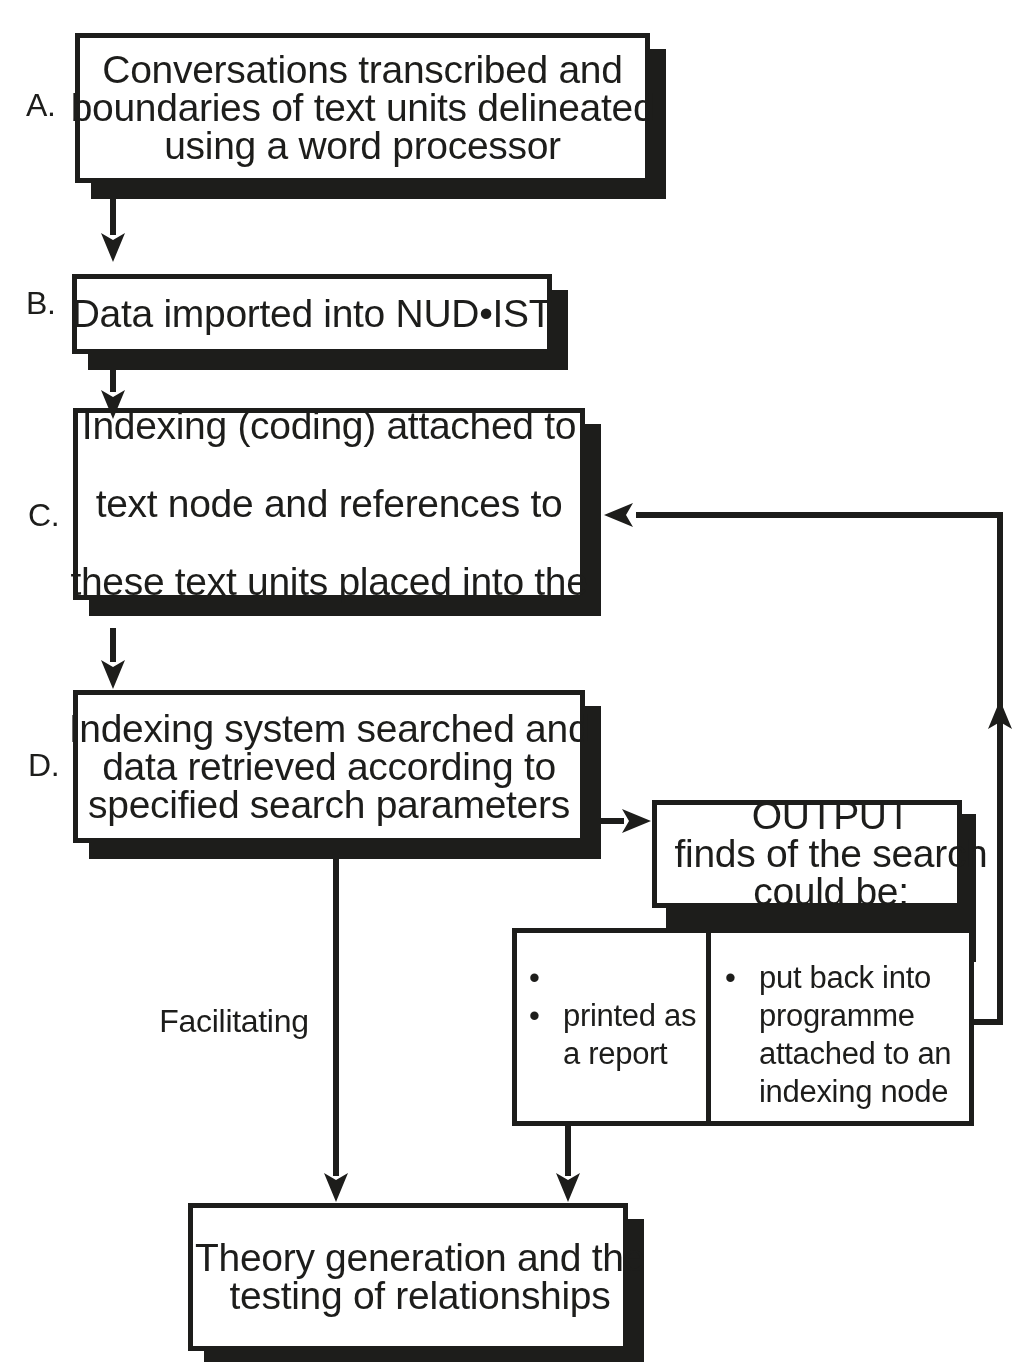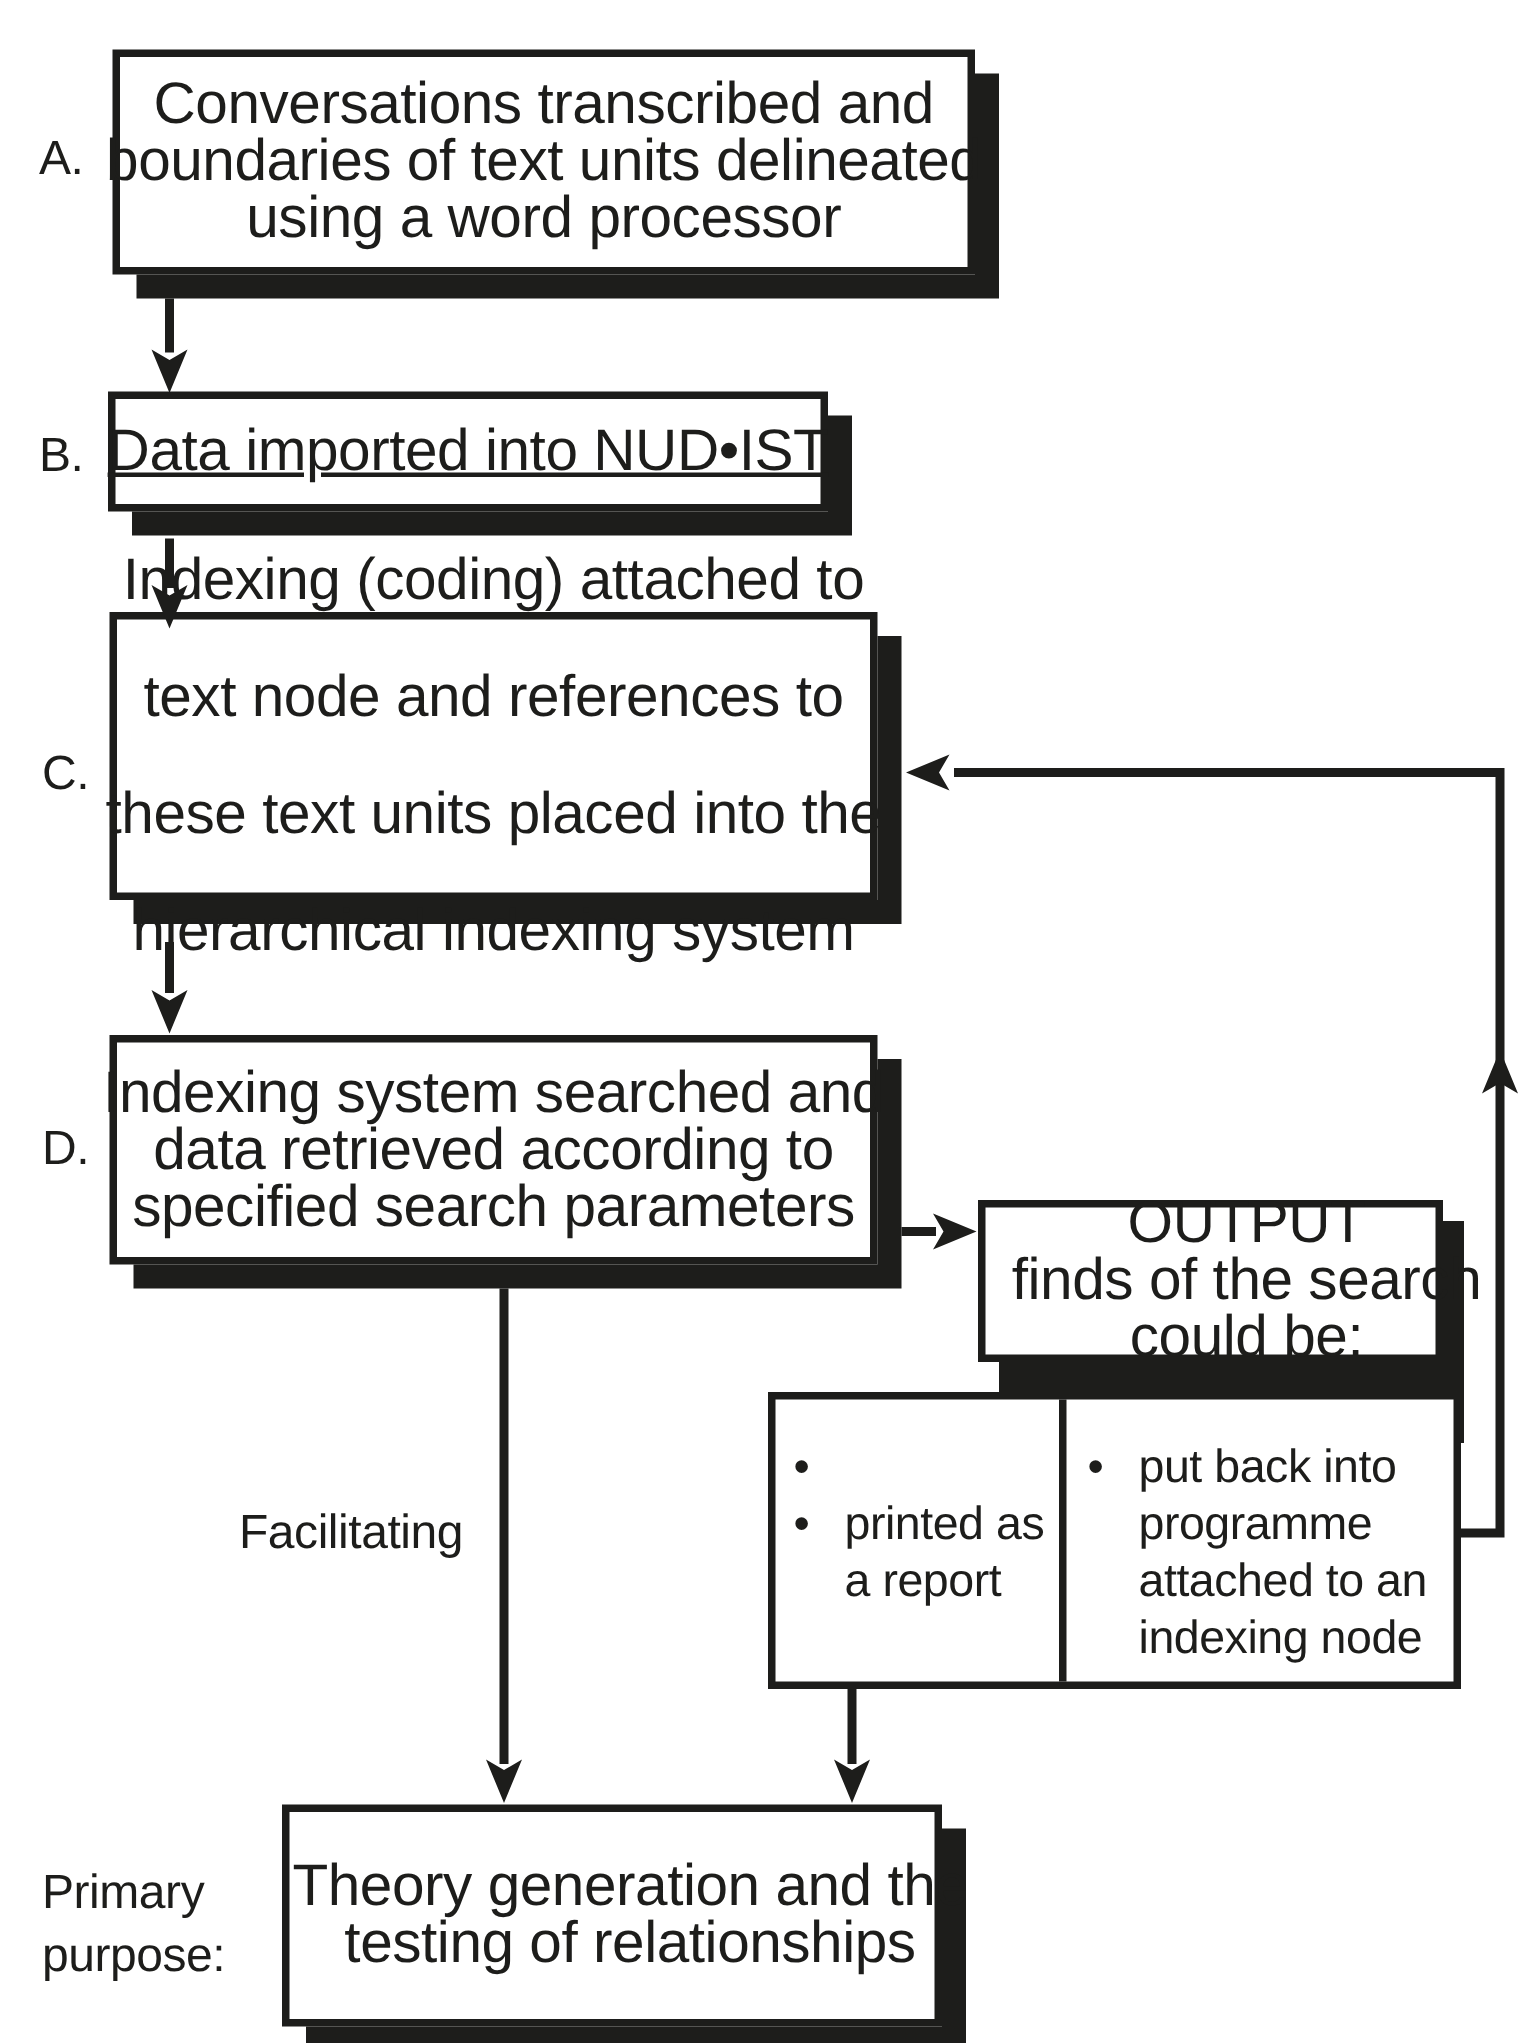--- a/index.html
+++ b/index.html
@@ -28,21 +28,21 @@
     align-items:center;
     text-align:center;
     font-size:39px;
     line-height:38px;
     z-index:3;
   }
   .shadow16{ box-shadow:16px 16px 0 0 var(--ink); }
   .ln{ white-space:nowrap; }
 
   #box-a{ left:75px; top:33px;  width:575px; height:150px; }
-  #box-b{ left:72px; top:261px; width:480px; height:80px;text-decoration:underline;  }
+  #box-b{ left:72px; top:274px; width:480px; height:80px;  }
   #box-c{ left:73px; top:408px; width:512px; height:192px;gap:40px; }
   #box-d{ left:73px; top:690px; width:512px; height:153px; }
   #box-output{ left:652px; top:800px; width:310px; height:108px; z-index:6;padding-left:48px; }
   #output-shadow{
     position:absolute; left:666px; top:814px; width:310px; height:148px;
     background:var(--ink); z-index:4;
   }
   #box-theory{ left:188px; top:1203px; width:440px; height:148px;padding-left:24px; }
 
   #subbox{
@@ -117,21 +117,20 @@
   </div>
 
   <div class="box shadow16" id="box-b">
     <div class="ln">Data imported into NUD•IST</div>
   </div>
 
   <div class="box shadow16" id="box-c">
     <div class="ln">Indexing (coding) attached to</div>
     <div class="ln">text node and references to</div>
     <div class="ln">these text units placed into the</div>
-    <div class="ln">hierarchical indexing system</div>
   </div>
 
   <div class="box shadow16" id="box-d">
     <div class="ln">Indexing system searched and</div>
     <div class="ln">data retrieved according to</div>
     <div class="ln">specified search parameters</div>
   </div>
 
   <div id="output-shadow"></div>
   <div class="box" id="box-output">
@@ -161,23 +160,19 @@
           <span class="ln">put back into</span>
           <span class="ln">programme</span>
           <span class="ln">attached to an</span>
           <span class="ln">indexing node</span>
         </span>
       </div>
     </div>
   </div>
 
   <div class="side-label" id="label-facilitating">Facilitating</div>
-  <div class="side-label" id="label-primary">
-    <div class="ln">Primary</div>
-    <div class="ln">purpose:</div>
-  </div>
 
   <div class="box shadow16" id="box-theory">
     <div class="ln">Theory generation and the</div>
     <div class="ln">testing of relationships</div>
   </div>
 
 </div>
 
 </body></html>

